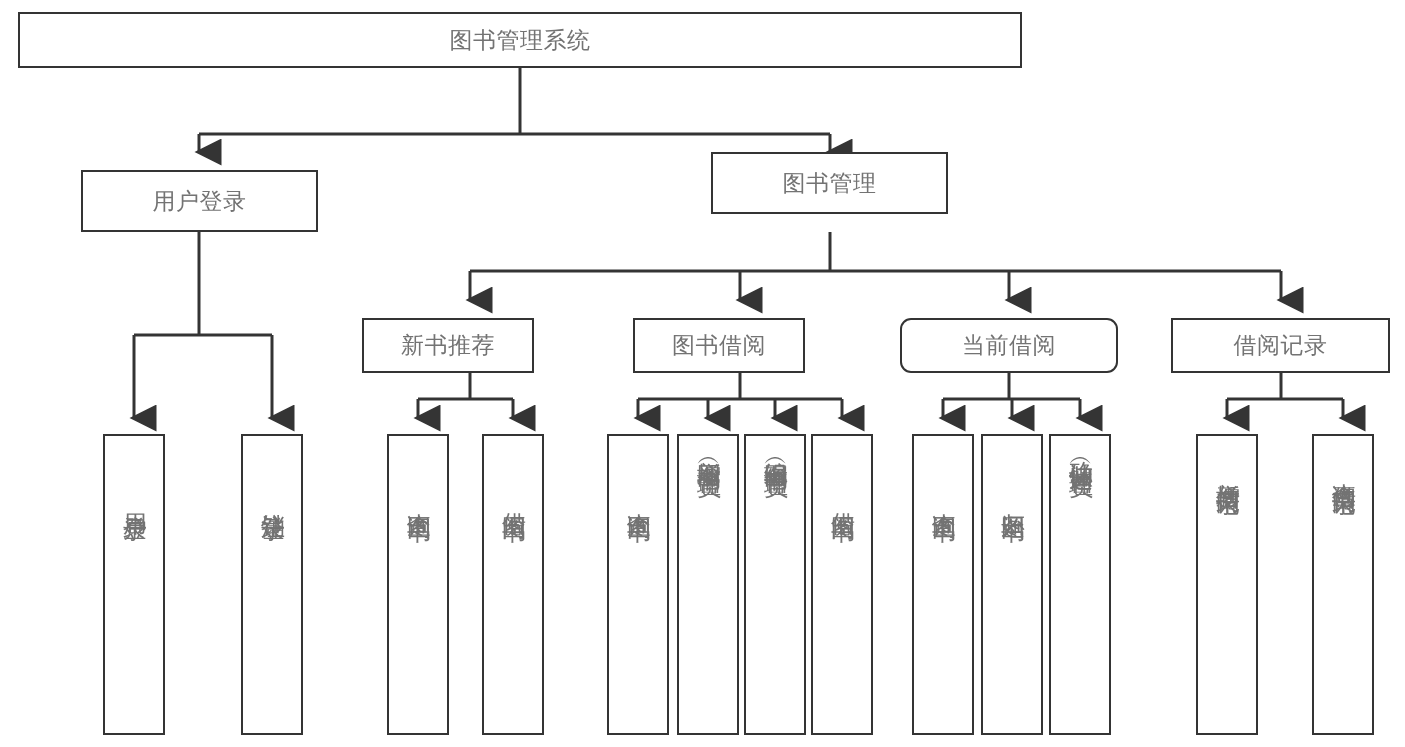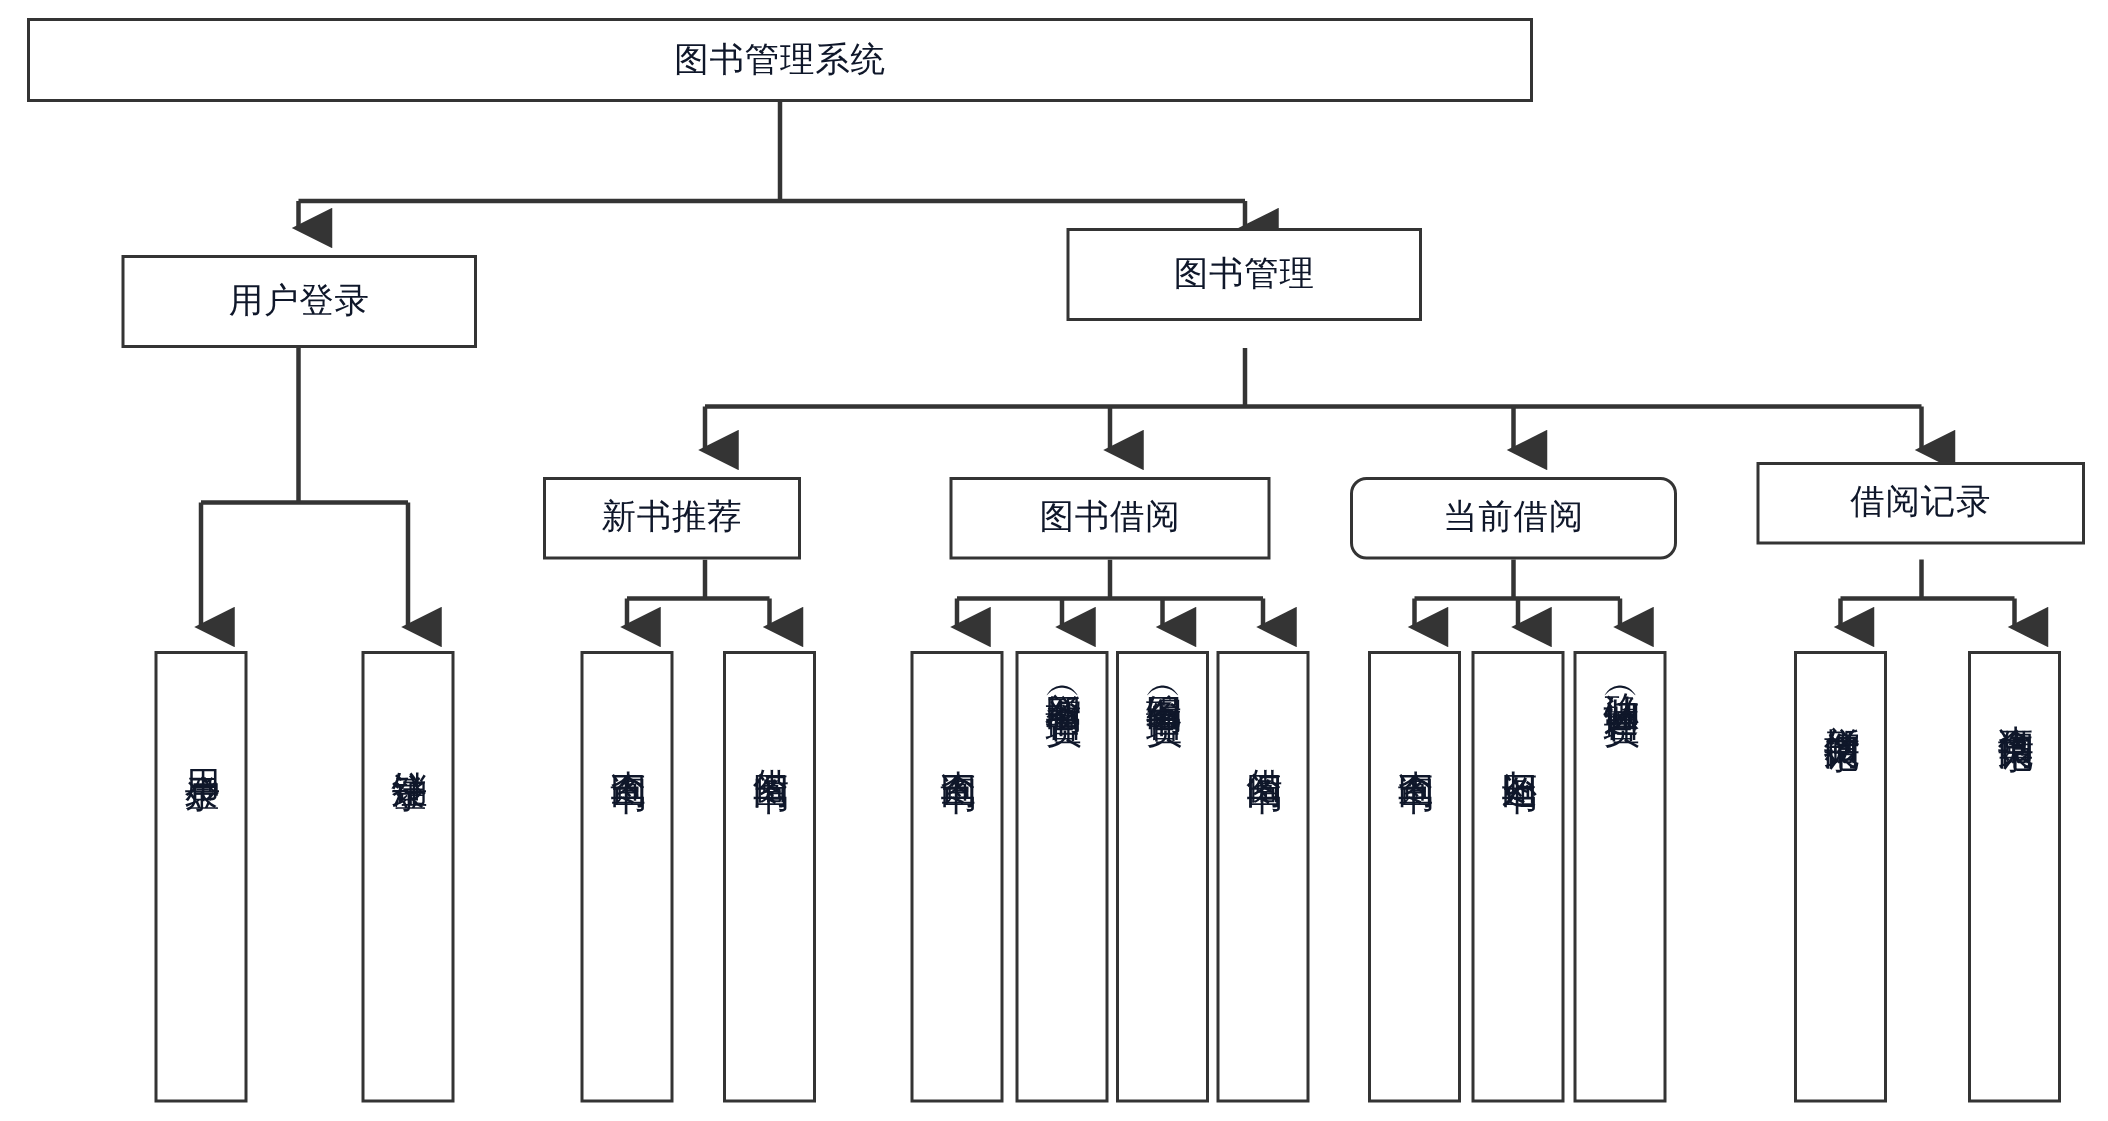--- a/index.html
+++ b/index.html
@@ -28,21 +28,21 @@
     border: 2.5px solid #343434;
     display: flex;
     align-items: center;
     justify-content: center;
     text-align: center;
   }
   .node .lbl {
     font-size: 23px;
     line-height: 1.15;
     letter-spacing: 0.5px;
-    color: #0f172a;
+    color: #737373;
     white-space: nowrap;
   }
   .node.vertical {
     align-items: flex-start;
     justify-content: center;
     padding-top: 6px;
   }
   .node.vertical .lbl {
     writing-mode: vertical-rl;
     text-orientation: upright;
@@ -125,27 +125,27 @@
   <div class="node" style="left:81px; top:170px; width:237px; height:62px;">
     <span class="lbl">用户登录</span>
   </div>
   <div class="node" style="left:711px; top:152px; width:237px; height:62px;">
     <span class="lbl">图书管理</span>
   </div>
 
   <div class="node" style="left:362px; top:318px; width:172px; height:55px;">
     <span class="lbl">新书推荐</span>
   </div>
-  <div class="node" style="left:633px; top:318px; width:214px; height:55px;">
+  <div class="node" style="left:633px; top:318px; width:172px; height:55px;">
     <span class="lbl">图书借阅</span>
   </div>
   <div class="node" style="left:900px; top:318px; width:218px; height:55px;border-radius:11px;">
     <span class="lbl">当前借阅</span>
   </div>
-  <div class="node" style="left:1171px; top:308px; width:219px; height:55px;">
+  <div class="node" style="left:1171px; top:318px; width:219px; height:55px;">
     <span class="lbl">借阅记录</span>
   </div>
 
   <div class="node vertical tall-pad" style="left:103px; top:434px; width:62px; height:301px;">
     <span class="lbl">用户登录</span>
   </div>
   <div class="node vertical tall-pad" style="left:241px; top:434px; width:62px; height:301px;">
     <span class="lbl">注销登录</span>
   </div>
 

